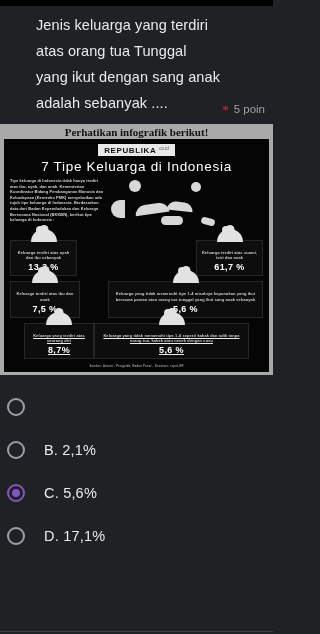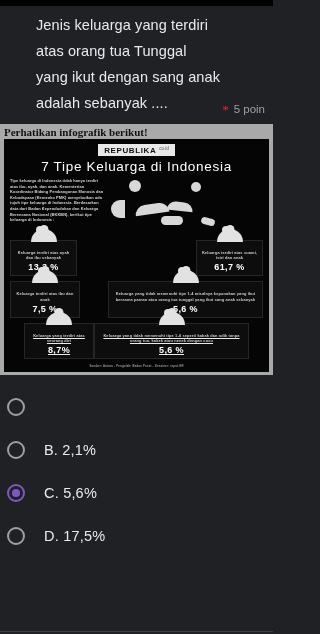--- a/index.html
+++ b/index.html
@@ -60,20 +60,21 @@
     padding: 0;
   }
   .info-caption {
     font-family: "Liberation Serif", serif;
     font-weight: bold;
     font-size: 11px;
     color: #f1f3f4;
     background: #a9a9a9;
     color: #111;
     padding: 2px 4px 1px 4px;
+    text-align: center;
   }
   .info-card {
     background: #a9a9a9;
     padding: 0 4px 3px 4px;
   }
   .info-inner {
     background: #050505;
     padding: 5px 6px 4px 6px;
     position: relative;
   }
@@ -368,17 +369,17 @@
   <div class="option">
     <span class="radio"></span>
     <span class="option-label">B. 2,1%</span>
   </div>
   <div class="option">
     <span class="radio selected"></span>
     <span class="option-label">C. 5,6%</span>
   </div>
   <div class="option">
     <span class="radio"></span>
-    <span class="option-label">D. 17,5%</span>
+    <span class="option-label">D. 17,1%</span>
   </div>
 </div>
 
 <div class="bottom-divider"></div>
 
 </body></html>

